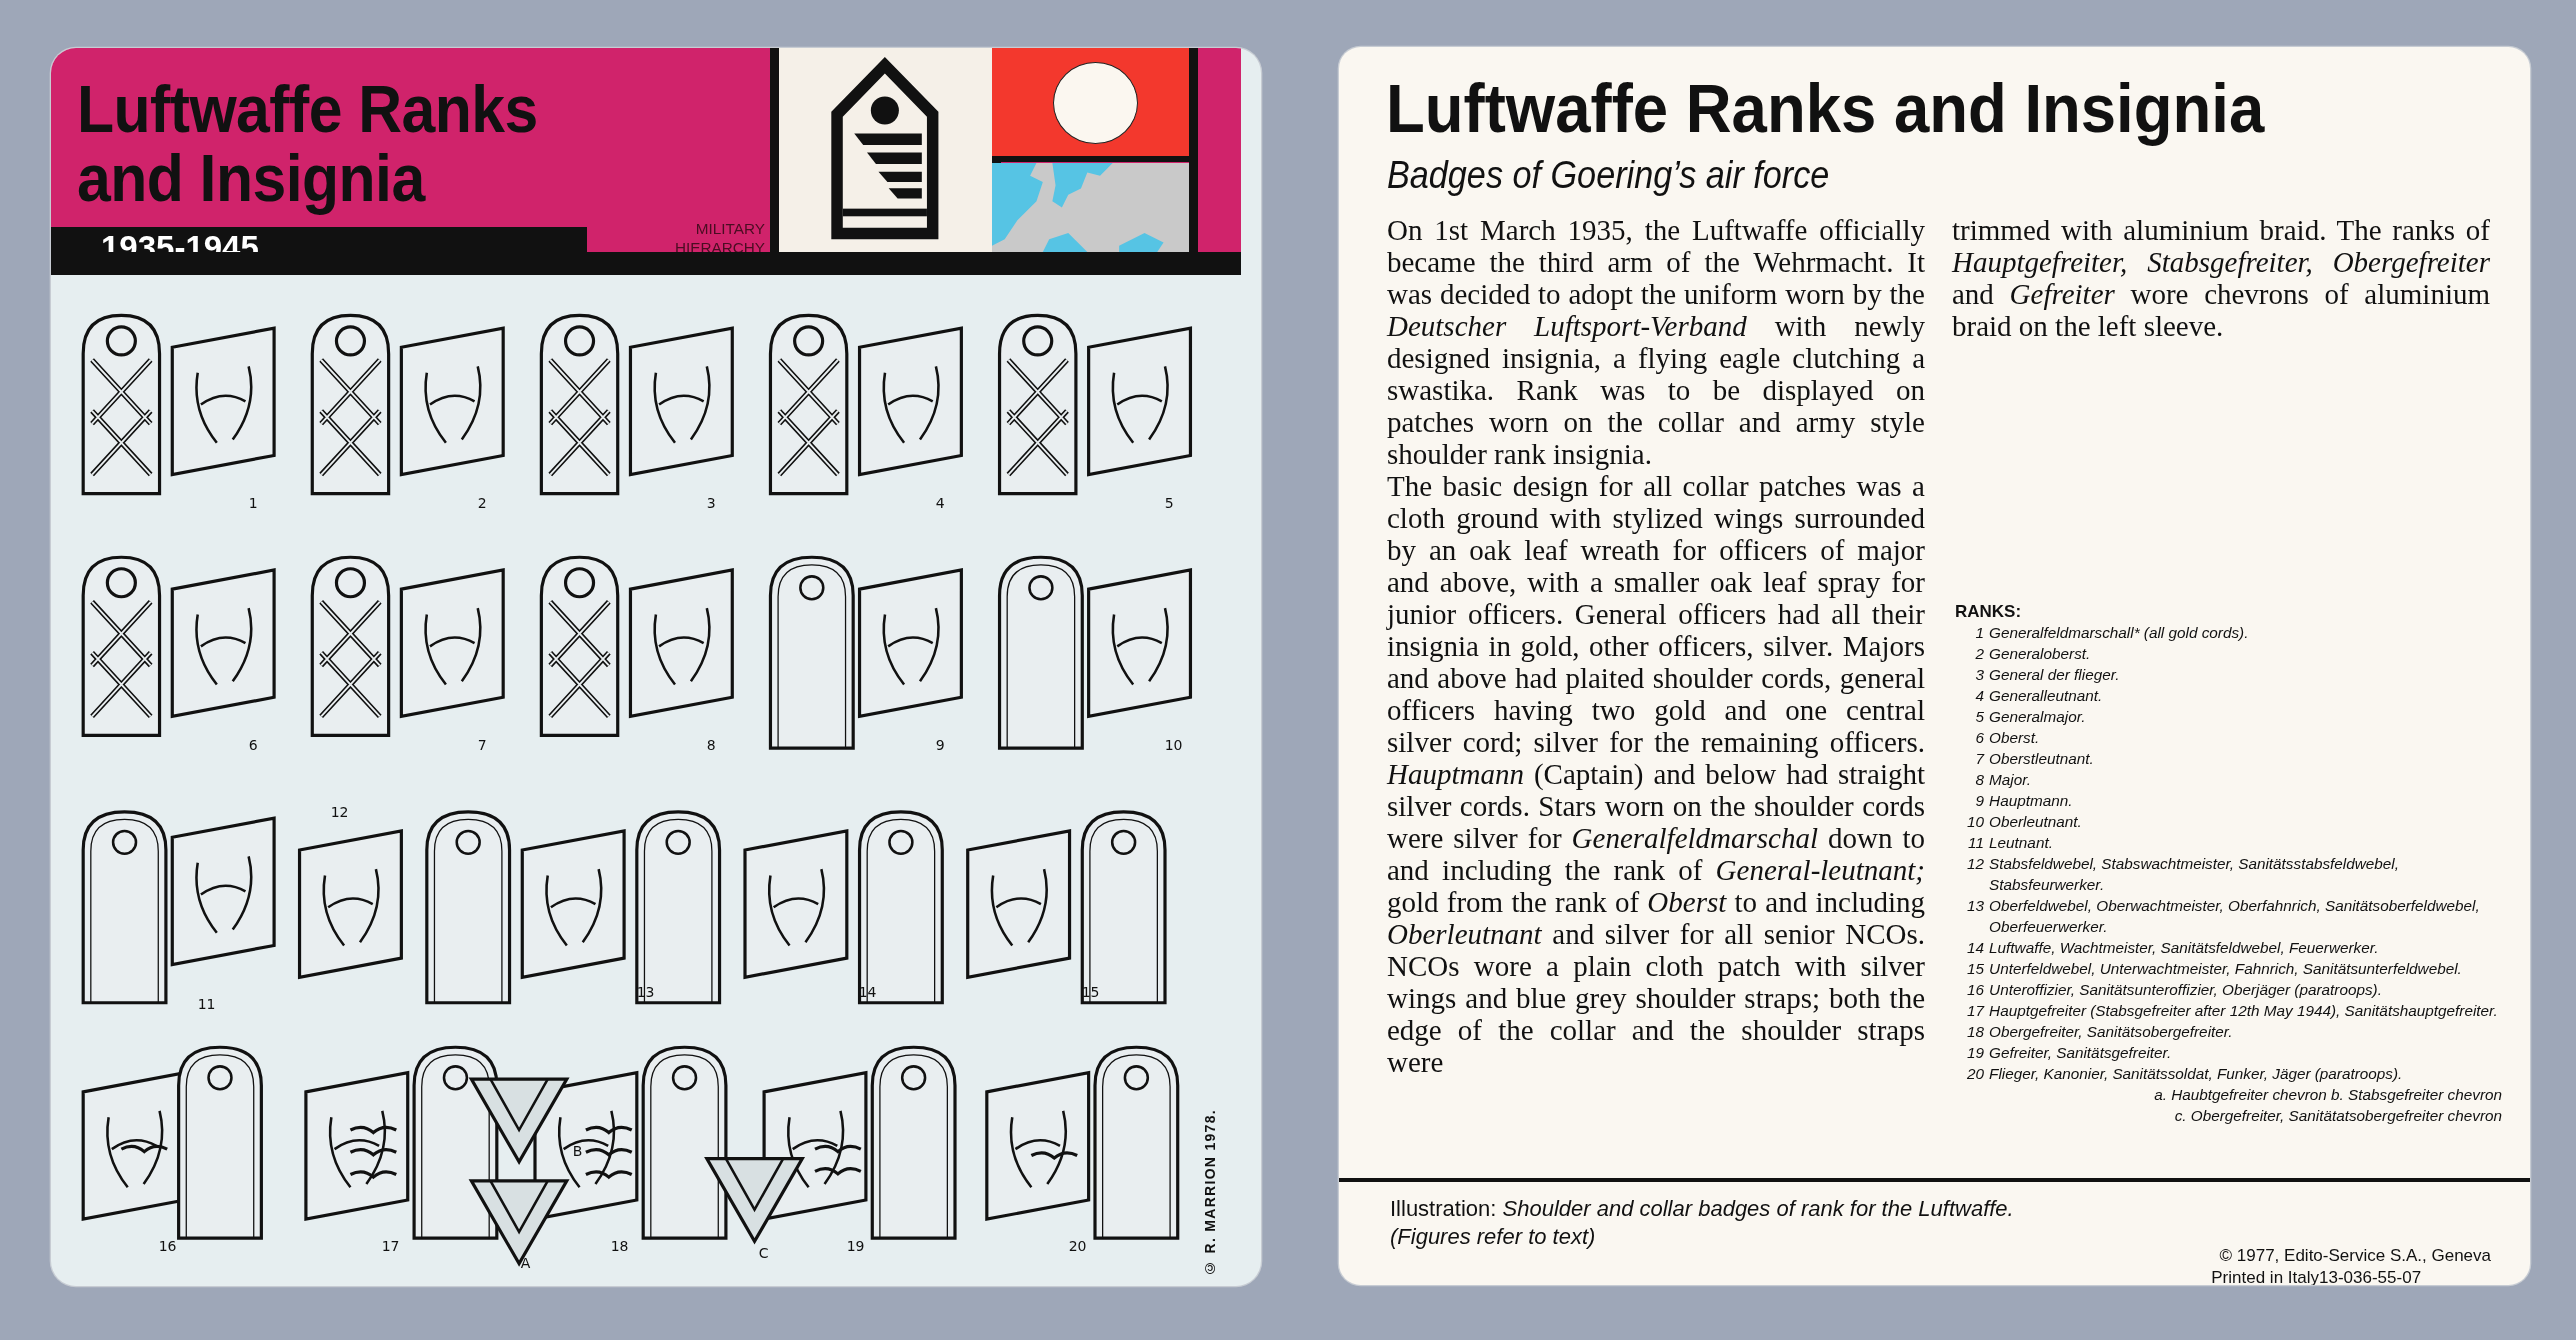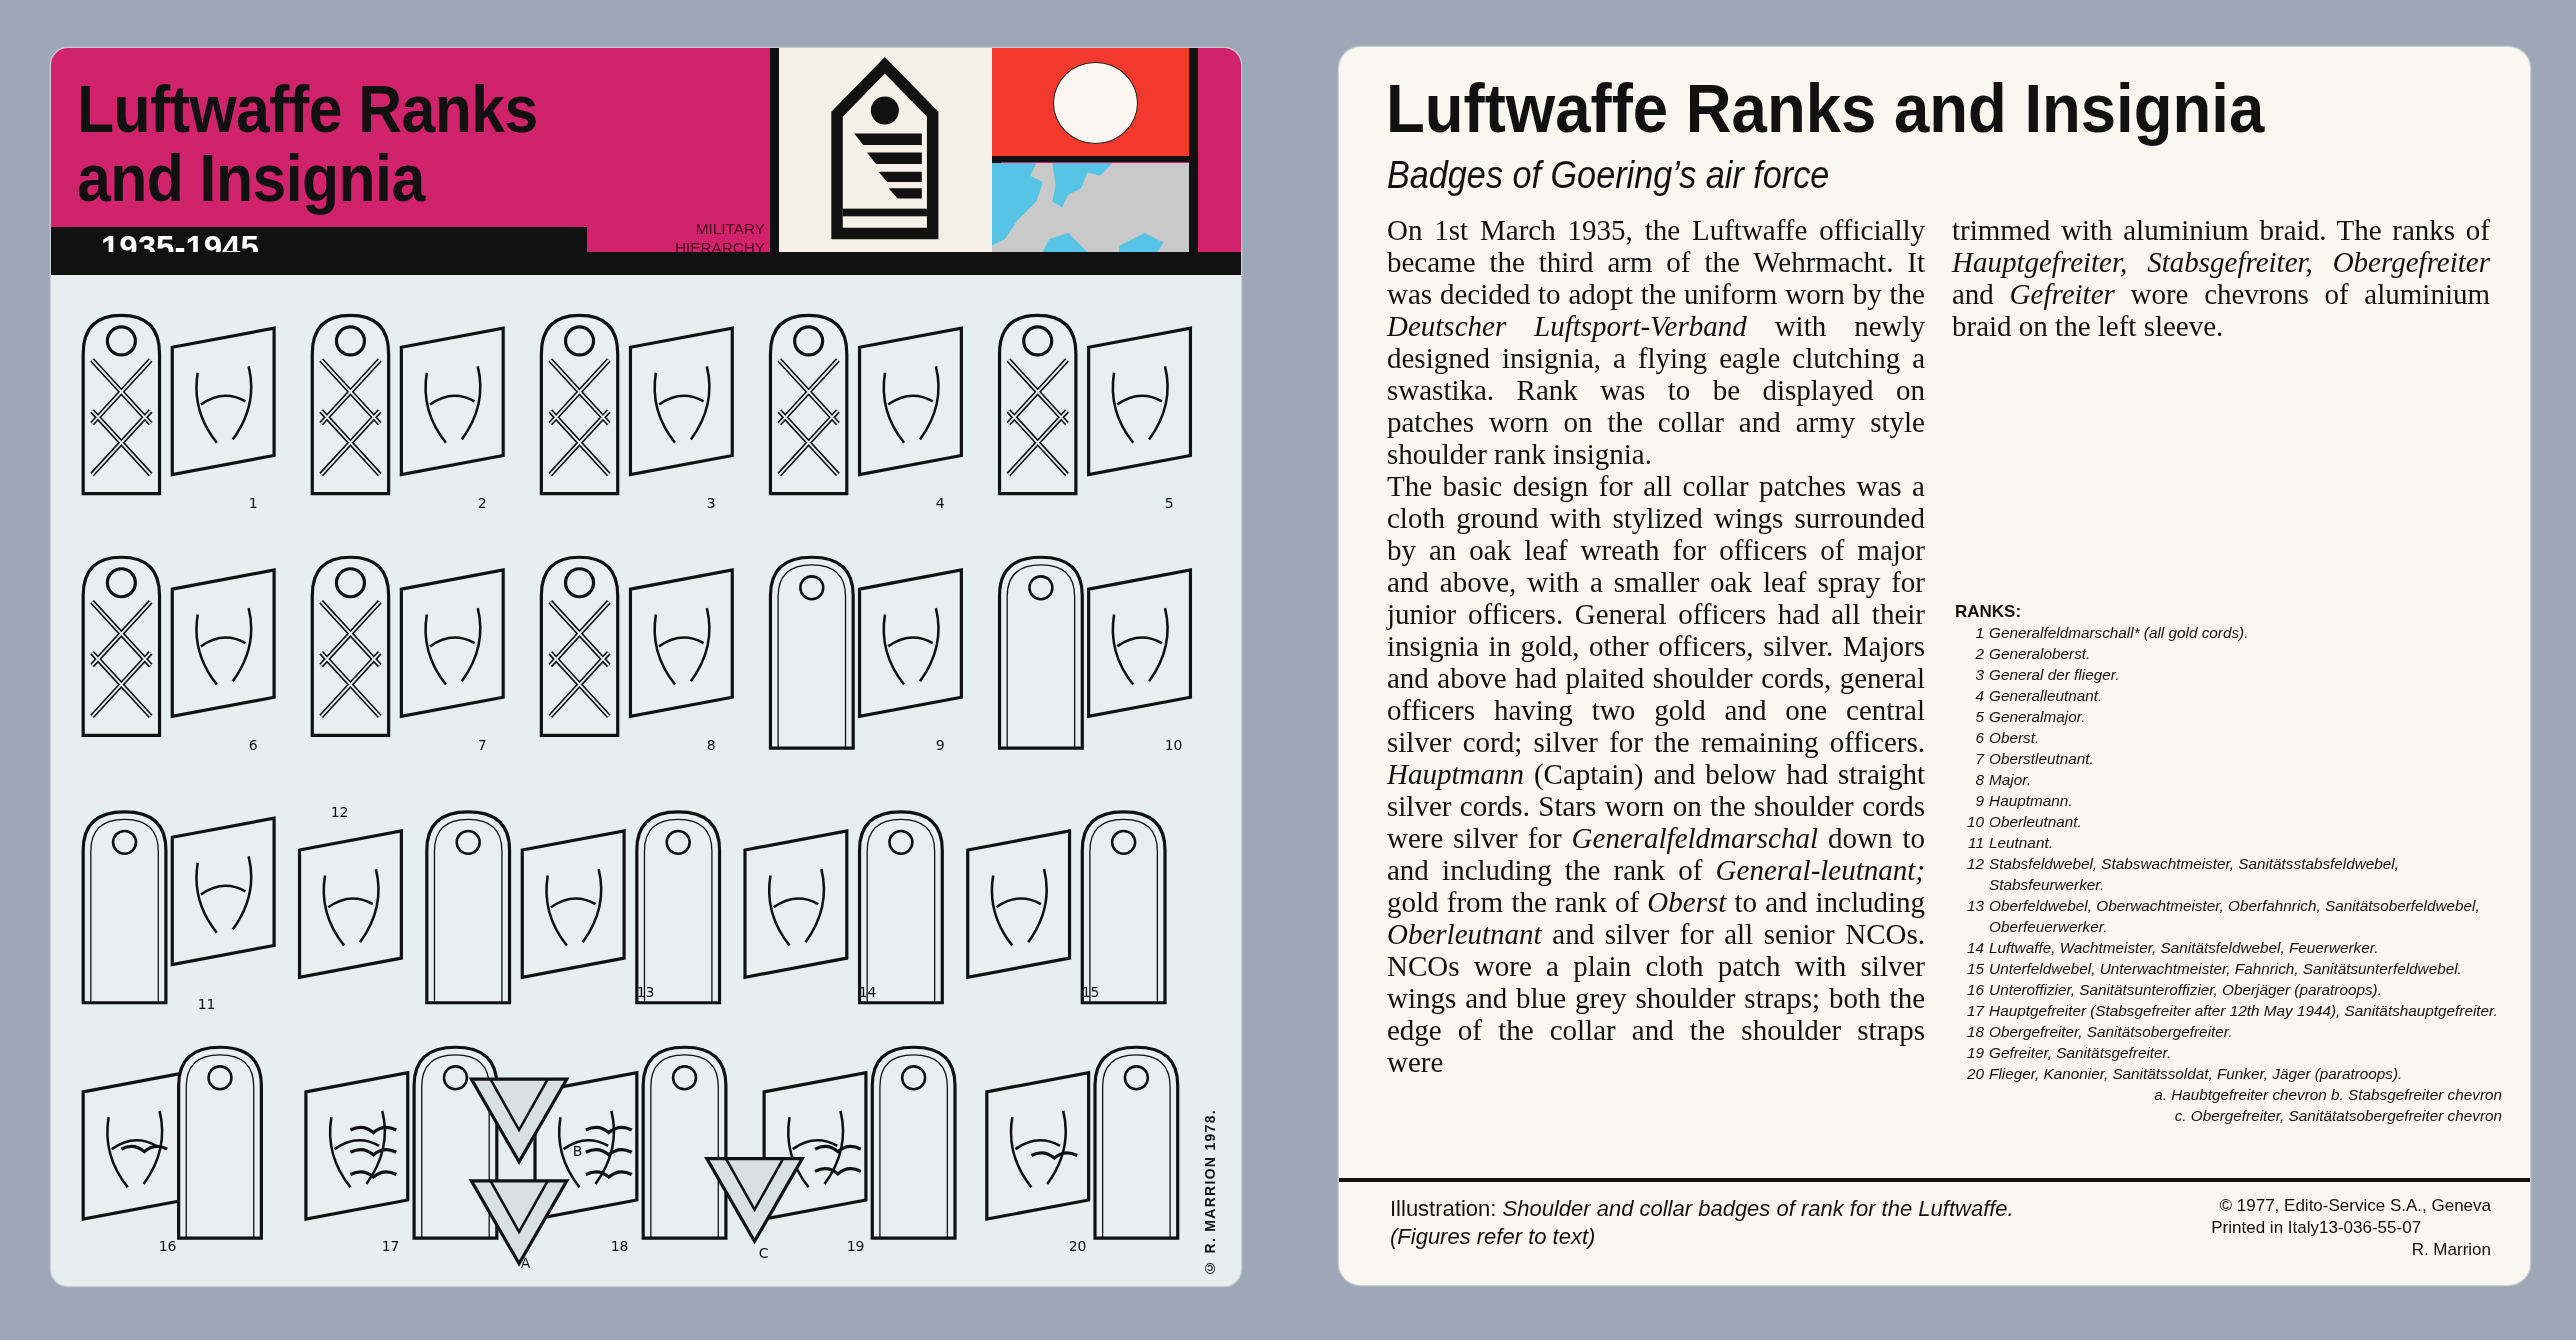--- a/index.html
+++ b/index.html
@@ -7,22 +7,23 @@
     width: 2576px; height: 1341px;
     background: #9ea7b8;
     position: relative; overflow: hidden;
     font-family: "Liberation Sans", sans-serif;
   }
   
   .card-left {
     position: absolute; left: 51px; top: 48px;
     width: 1190px; height: 1238px;
     background: #e6eef0;
-    border-radius: 17px; overflow: hidden;
+    border-radius: 25px; overflow: hidden;
     box-shadow: 0 0 0 1.3px #c7ccd3;
+    padding-left: 20px;
   }
   .hdr {
     position: absolute; left: 0; top: 0; width: 1190px; height: 227px;
     background: #d0236b;
   }
   .hdr-black-bar { position: absolute; left: 0; top: 204px; width: 1190px; height: 23px; background: #111; }
   .title {
     position: absolute; left: 25.5px; top: 27px;
     font-weight: bold; font-size: 66px; line-height: 69px;
     color: #111; letter-spacing: -0.6px;
@@ -110,21 +111,21 @@
   .rank-note { font-style: italic; text-align: right; }
   .r-rule {
     position: absolute; left: 0; top: 1131px; width: 1191px; height: 3.8px; background: #111;
   }
   .caption {
     position: absolute; left: 51px; top: 1148px; width: 668px;
     font-size: 22px; line-height: 28px; color: #111;
   }
   .caption em { font-style: italic; }
   .imprint {
-    position: absolute; right: 39px; top: 1148px; width: 356px;
+    position: absolute; right: 39px; top: 1198px; width: 356px;
     font-size: 17px; line-height: 21.6px; color: #111;
   }
   .imprint .line1 { text-align: right; }
   .imprint .line2 { display: flex; justify-content: center; padding-left: 6.4px; }
   .imprint .line3 { text-align: right; margin-top: 1px; }
 </style>
 </head>
 <body>
 
 <div class="card-left">

